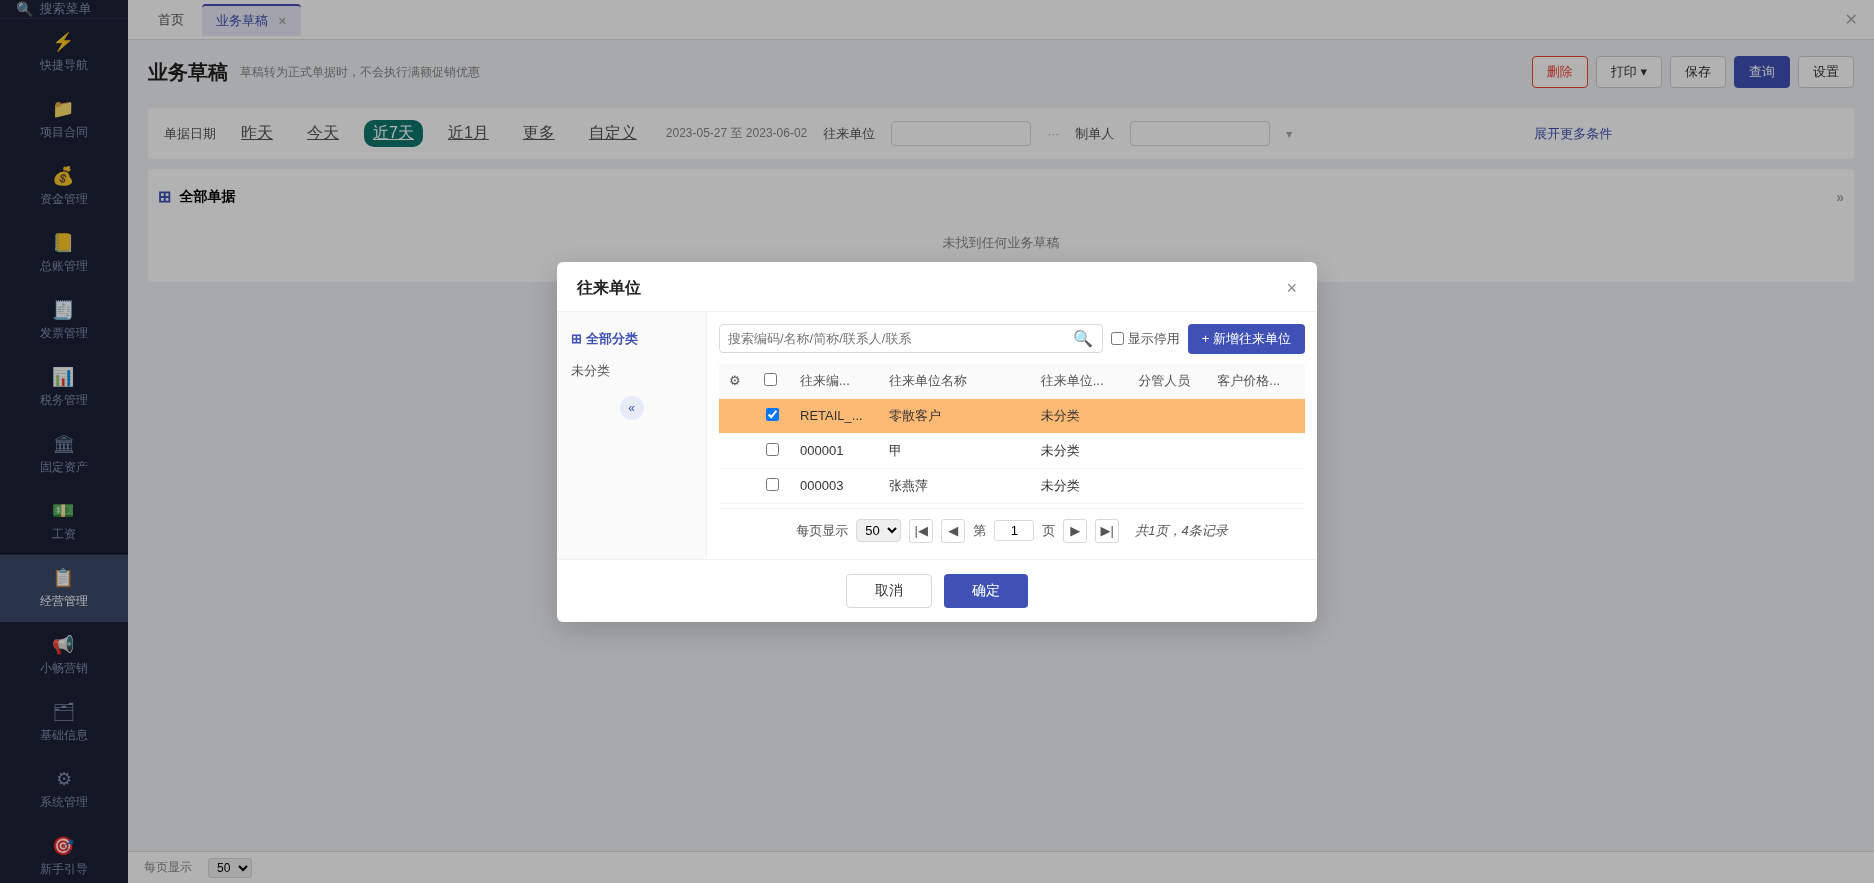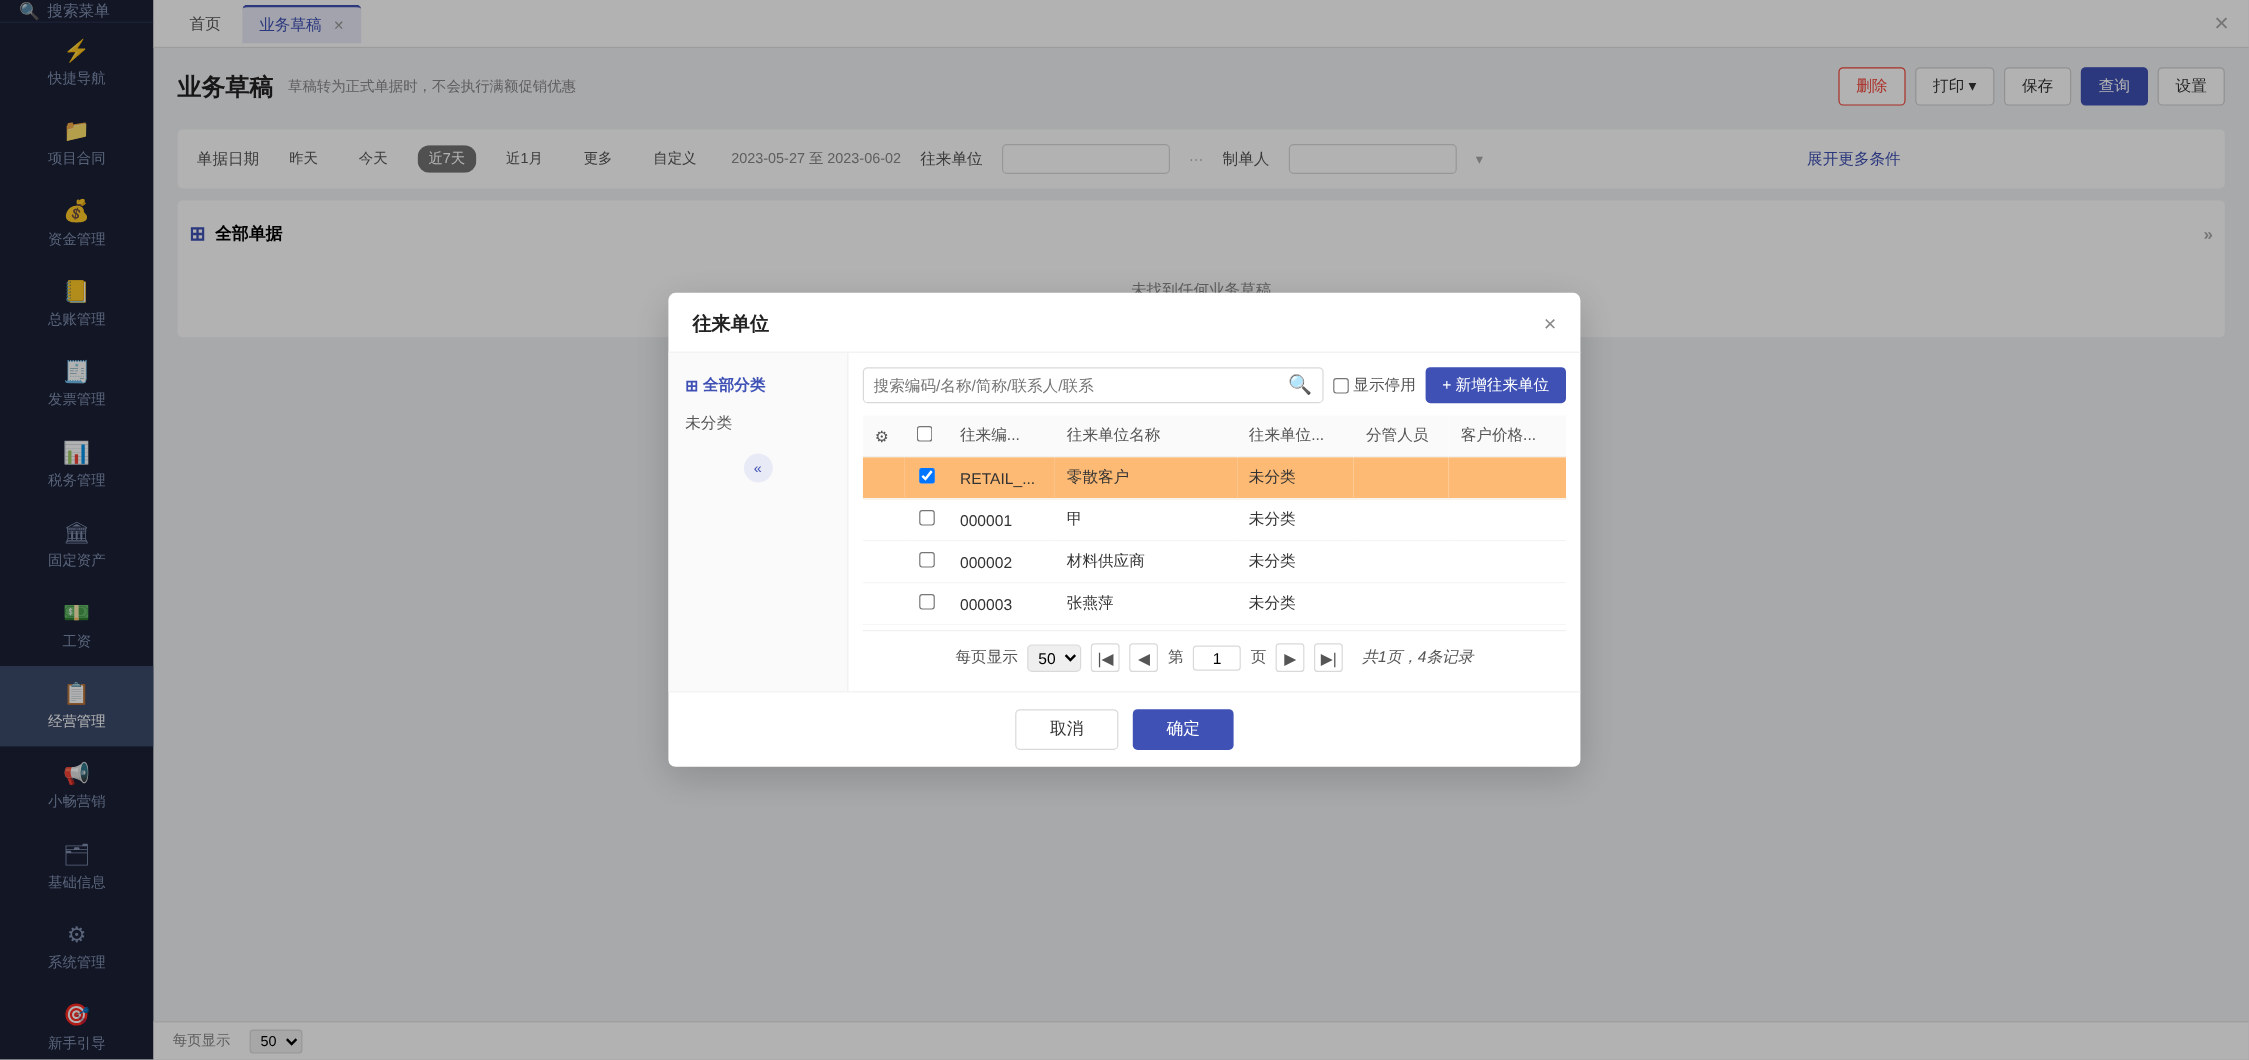--- a/index.html
+++ b/index.html
@@ -117,27 +117,28 @@
       margin-bottom: 10px;
       display: flex;
       align-items: center;
       gap: 16px;
       flex-wrap: wrap;
     }
     .filter-item { display: flex; align-items: center; gap: 16px; font-size: 13px; color: #555; }
     .date-btn {
       padding: 2px 8px;
       border-radius: 3px;
-      font-size: 12px;
+      font-size: 16px;
       cursor: pointer;
       border: 1px solid transparent;
       background: transparent;
       color: #555;
-    }
-    .date-btn.active { background: #737373; color: #fff; border-radius: 10px; }
+      text-decoration: underline;
+    }
+    .date-btn.active { background: #0f766e; color: #fff; border-radius: 10px; }
     .filter-select {
       border: 1px solid #d9d9d9;
       border-radius: 4px;
       padding: 4px 24px 4px 8px;
       font-size: 13px;
       color: #333;
       min-width: 120px;
       background: #fff;
     }
     .expand-more { color: #3f51b5; font-size: 13px; cursor: pointer; }
@@ -588,29 +589,20 @@
                 <td class="col-check"><input type="checkbox" style=""></td>
                 <td class="col-code">000001</td>
                 <td class="col-name">甲</td>
                 <td class="col-category">未分类</td>
                 <td class="col-person"></td>
                 <td class="col-price"></td>
               </tr>
               <tr>
                 <td class="col-icon"></td>
                 <td class="col-check"><input type="checkbox" style=""></td>
-                <td class="col-code">000002</td>
-                <td class="col-name">材料供应商</td>
-                <td class="col-category">未分类</td>
-                <td class="col-person"></td>
-                <td class="col-price"></td>
-              </tr>
-              <tr>
-                <td class="col-icon"></td>
-                <td class="col-check"><input type="checkbox" style=""></td>
                 <td class="col-code">000003</td>
                 <td class="col-name">张燕萍</td>
                 <td class="col-category">未分类</td>
                 <td class="col-person"></td>
                 <td class="col-price"></td>
               </tr>
             </tbody>
           </table>
         </div>
 

